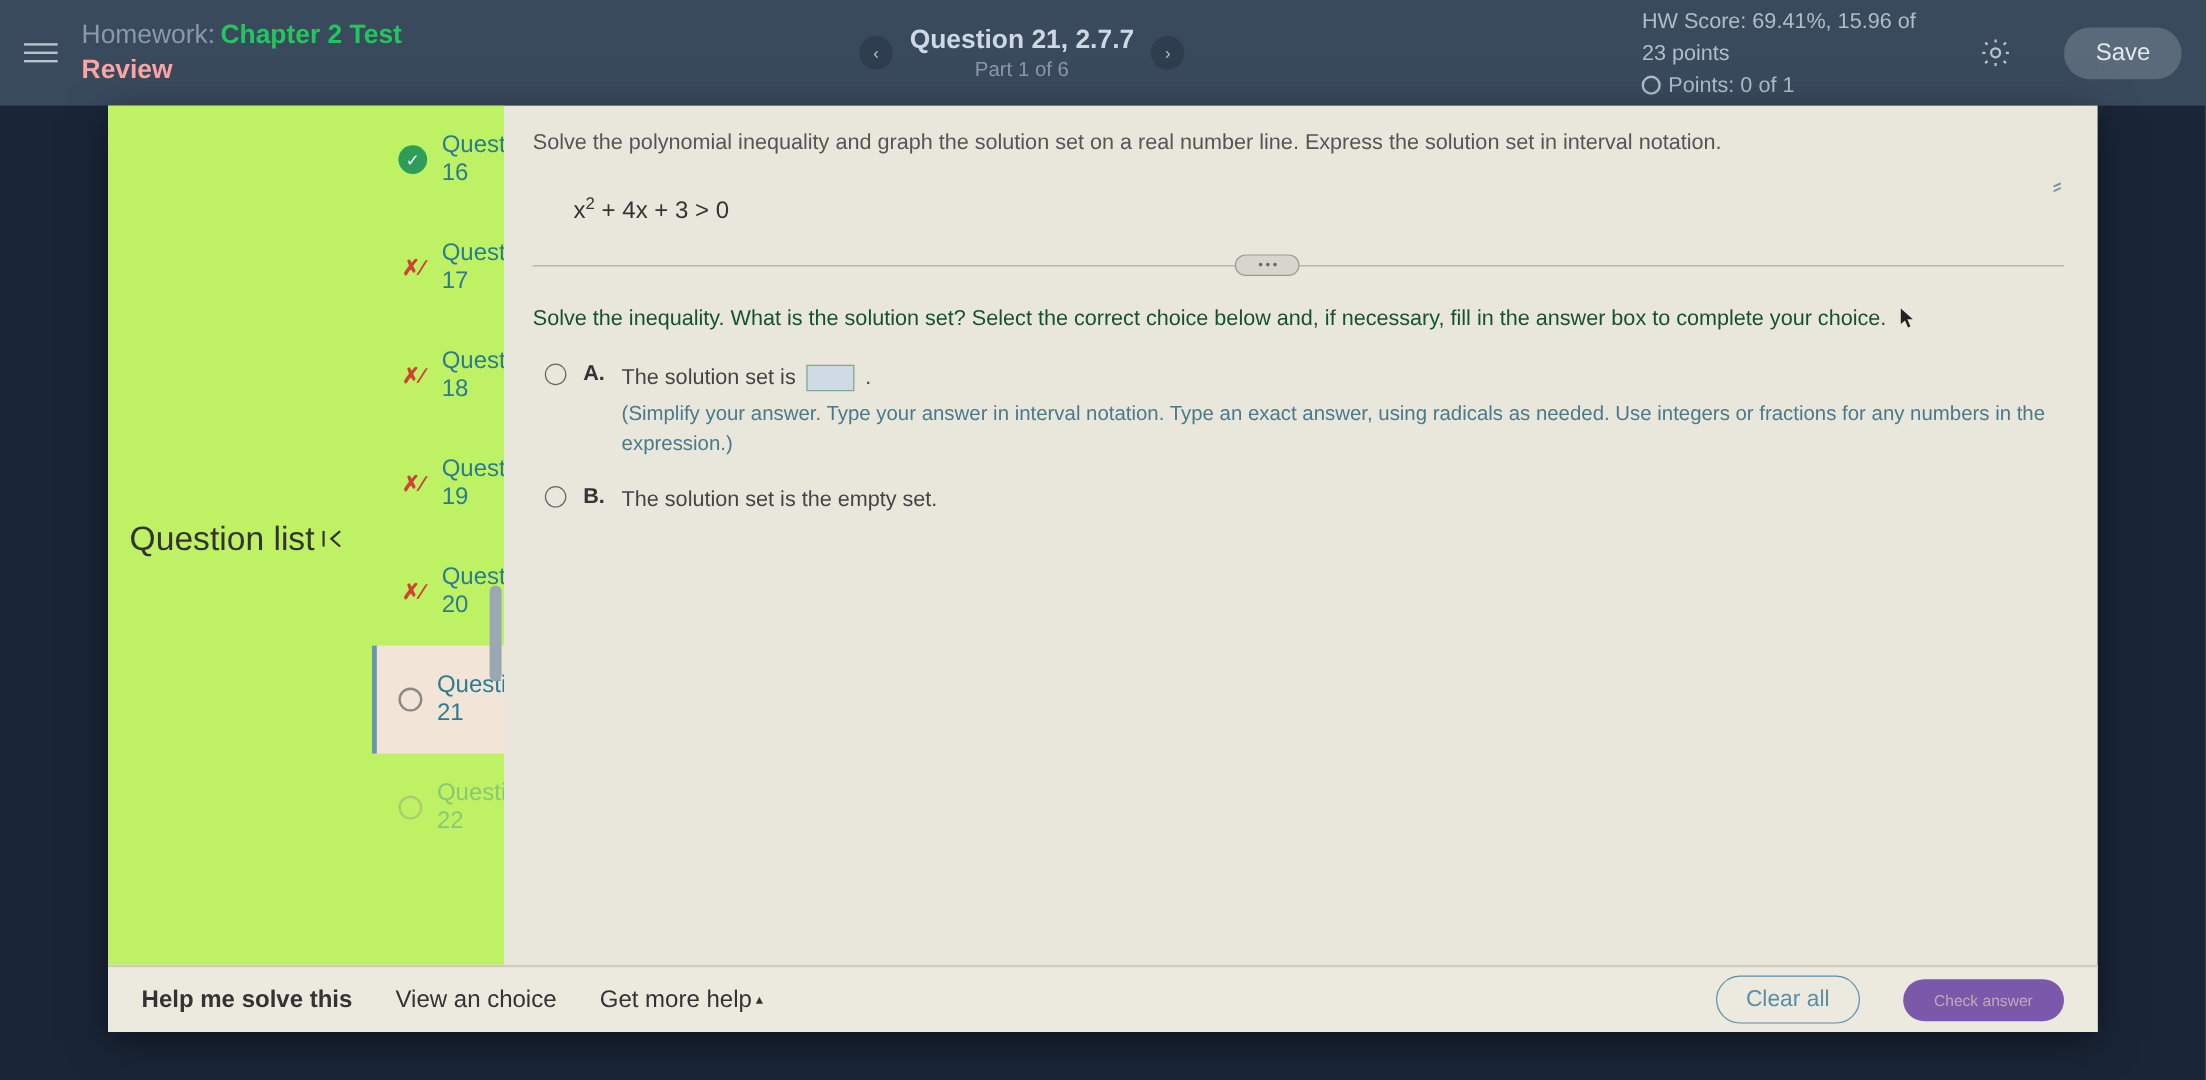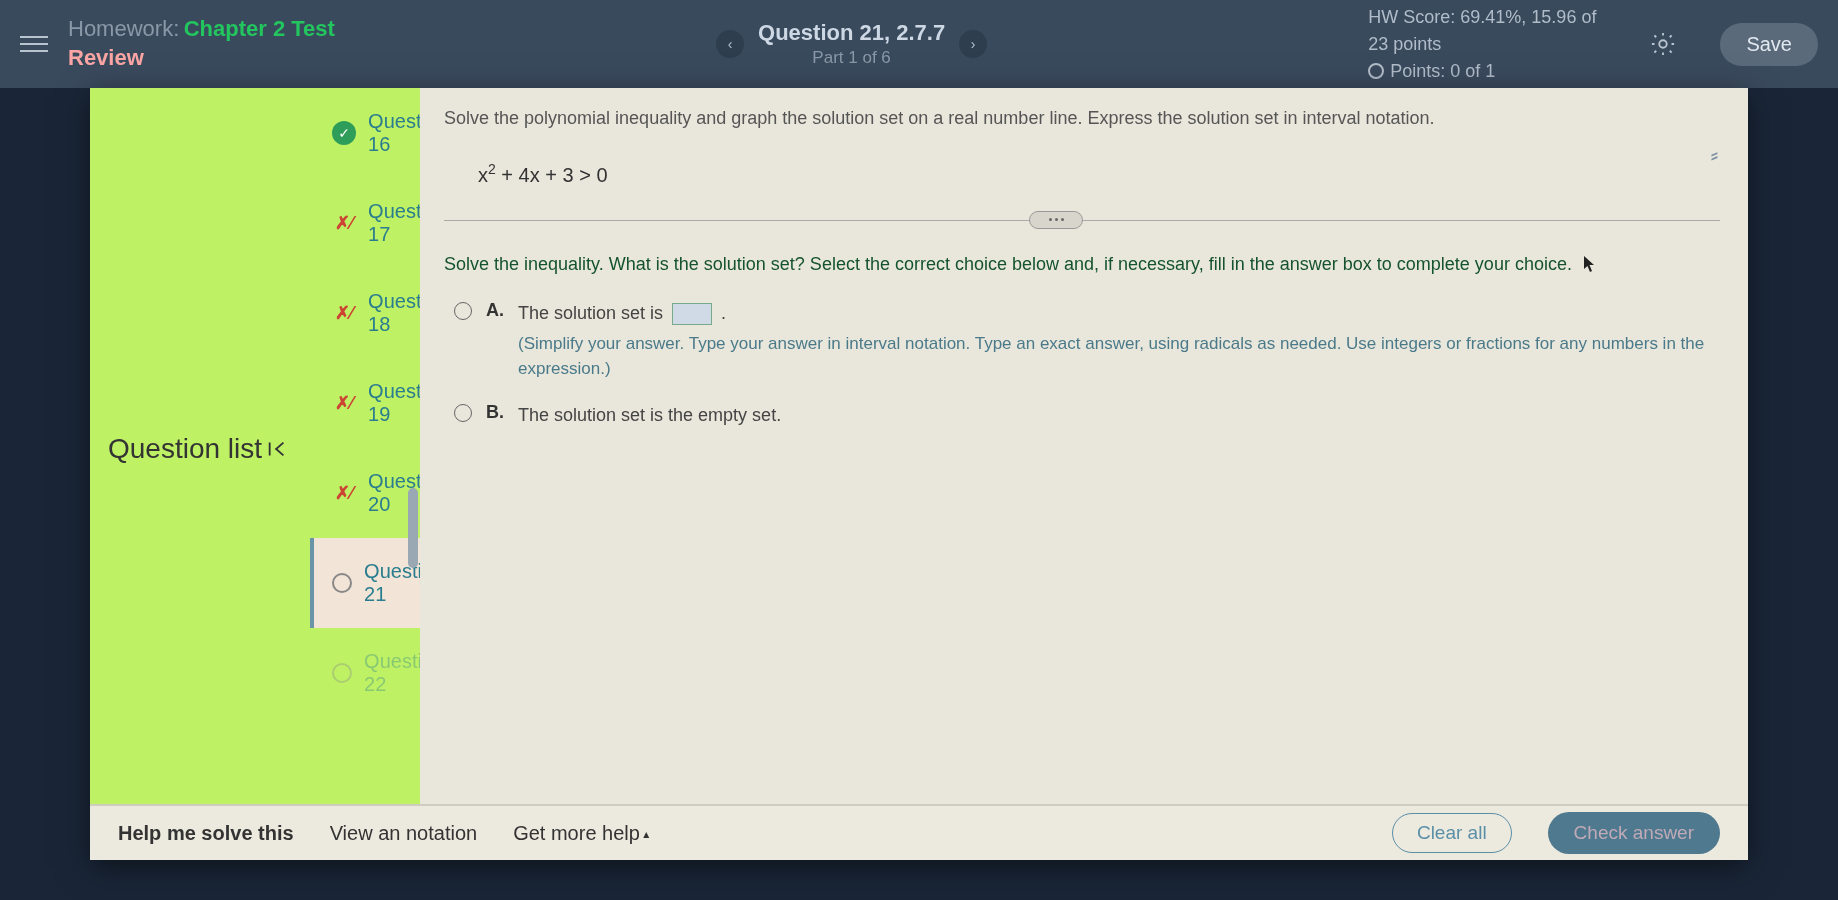--- a/index.html
+++ b/index.html
@@ -79,21 +79,21 @@
 .hint { color:#4a7a8a; font-size:17px; margin-top:4px;}
 .corner-mark { position:absolute; top:54px; right:30px; color:#7a8fa0; font-size:22px;}
 
 
 .footer { height:56px; background:#ece9de; border-top:2px solid #cfccc0; display:flex; align-items:center; padding:0 28px; gap:36px;}
 .footer .link { font-size:20px; color:#333; cursor:pointer;}
 .footer .link.bold { font-weight:700;}
 .footer .drop:after{ content:" \25B4"; font-size:12px; vertical-align:middle;}
 .footer-spacer{flex:1;}
 .clear-btn { border:1.5px solid #5a8fa8; background:transparent; color:#5a8fa8; border-radius:22px; padding:8px 24px; font-size:19px; cursor:pointer;}
-.check-btn { border:none; background:#0c4a6e; color:#b090a8; border-radius:22px; padding:10px 26px; font-size:19px; cursor:default; opacity:.7;}
+.check-btn { border:none; background:#4c1d95; color:#b090a8; border-radius:22px; padding:10px 26px; font-size:13px; cursor:default; opacity:.7;}
 </style>
 </head>
 <body>
 
 <div class="header">
   <div class="hamburger">
     <span></span>
       <span></span>
       <span></span>
   </div>
@@ -210,19 +210,19 @@
             <span>The solution set is the empty set.</span>
           </div>
         </div>
       </div>
       <div class="corner-mark">⸗</div>
     </div>
   </div>
 
   <div class="footer">
     <span class="link bold">Help me solve this</span>
-    <span class="link">View an notation</span>
+    <span class="link">View an choice</span>
     <span class="link drop">Get more help</span>
     <span class="footer-spacer"></span>
     <button class="clear-btn">Clear all</button>
     <button class="check-btn">Check answer</button>
   </div>
 </div>
 
 </body></html>

